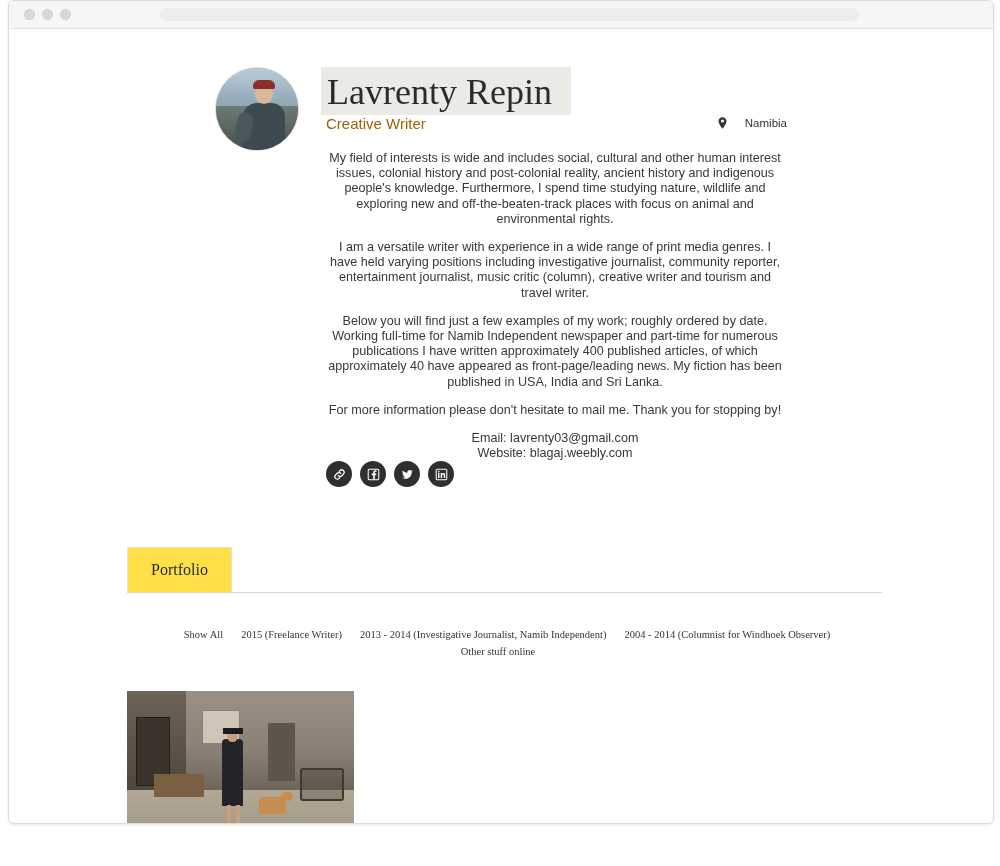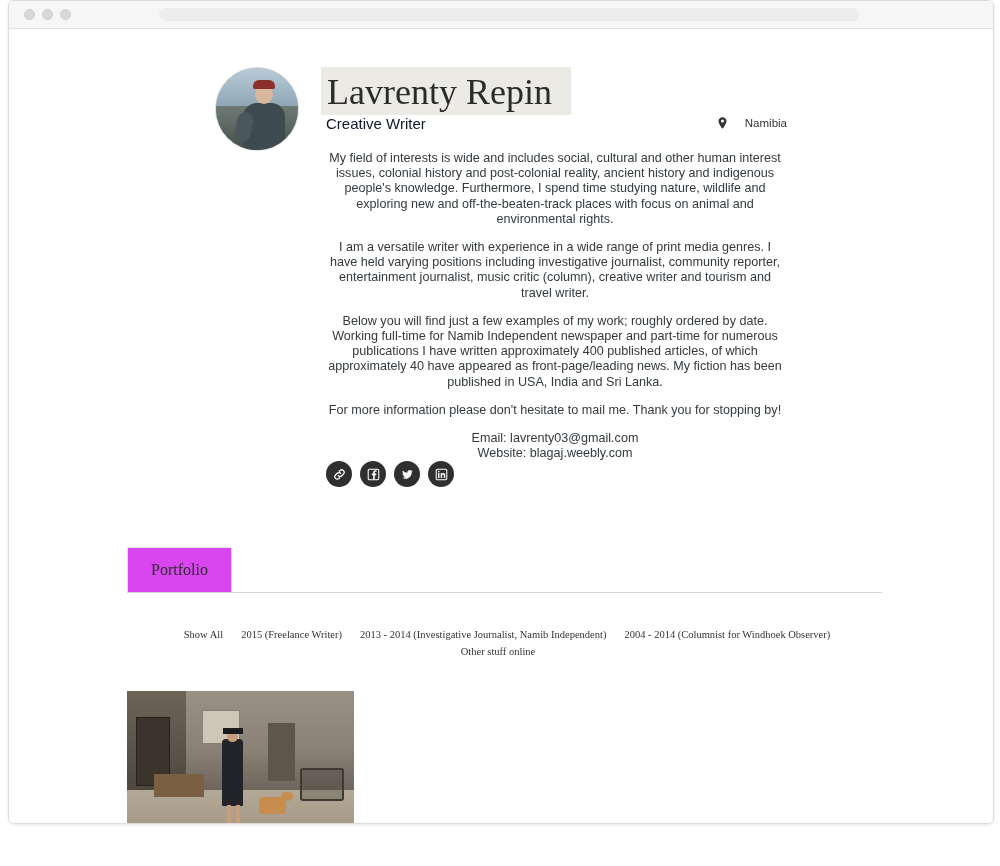--- a/index.html
+++ b/index.html
@@ -117,21 +117,21 @@
     font-size: 36px;
     color: #2b2b2b;
     letter-spacing: 0px;
     line-height: 46px;
   }
   #tagline {
     position: absolute;
     left: 317px;
     top: 86px;
     font-size: 15px;
-    color: #0f172a;
+    color: #a16207;
     font-family: "Liberation Sans", sans-serif;
   }
 
   #location {
     position: absolute;
     right: 206px;
     top: 88px;
     display: flex;
     align-items: center;
     gap: 18px;
@@ -184,21 +184,21 @@
     width: 755px;
     height: 45px;
     border-bottom: 1px solid #d7d7d7;
   }
   #tab-portfolio {
     position: absolute;
     left: 0;
     top: 0;
     width: 105px;
     height: 45px;
-    background: #d946ef;
+    background: #fde047;
     border: 1px solid #e3e1da;
     border-bottom: none;
     box-sizing: border-box;
     display: flex;
     align-items: center;
     justify-content: center;
     font-family: "Liberation Serif", serif;
     font-size: 16px;
     color: #2b2b2b;
     cursor: pointer;

